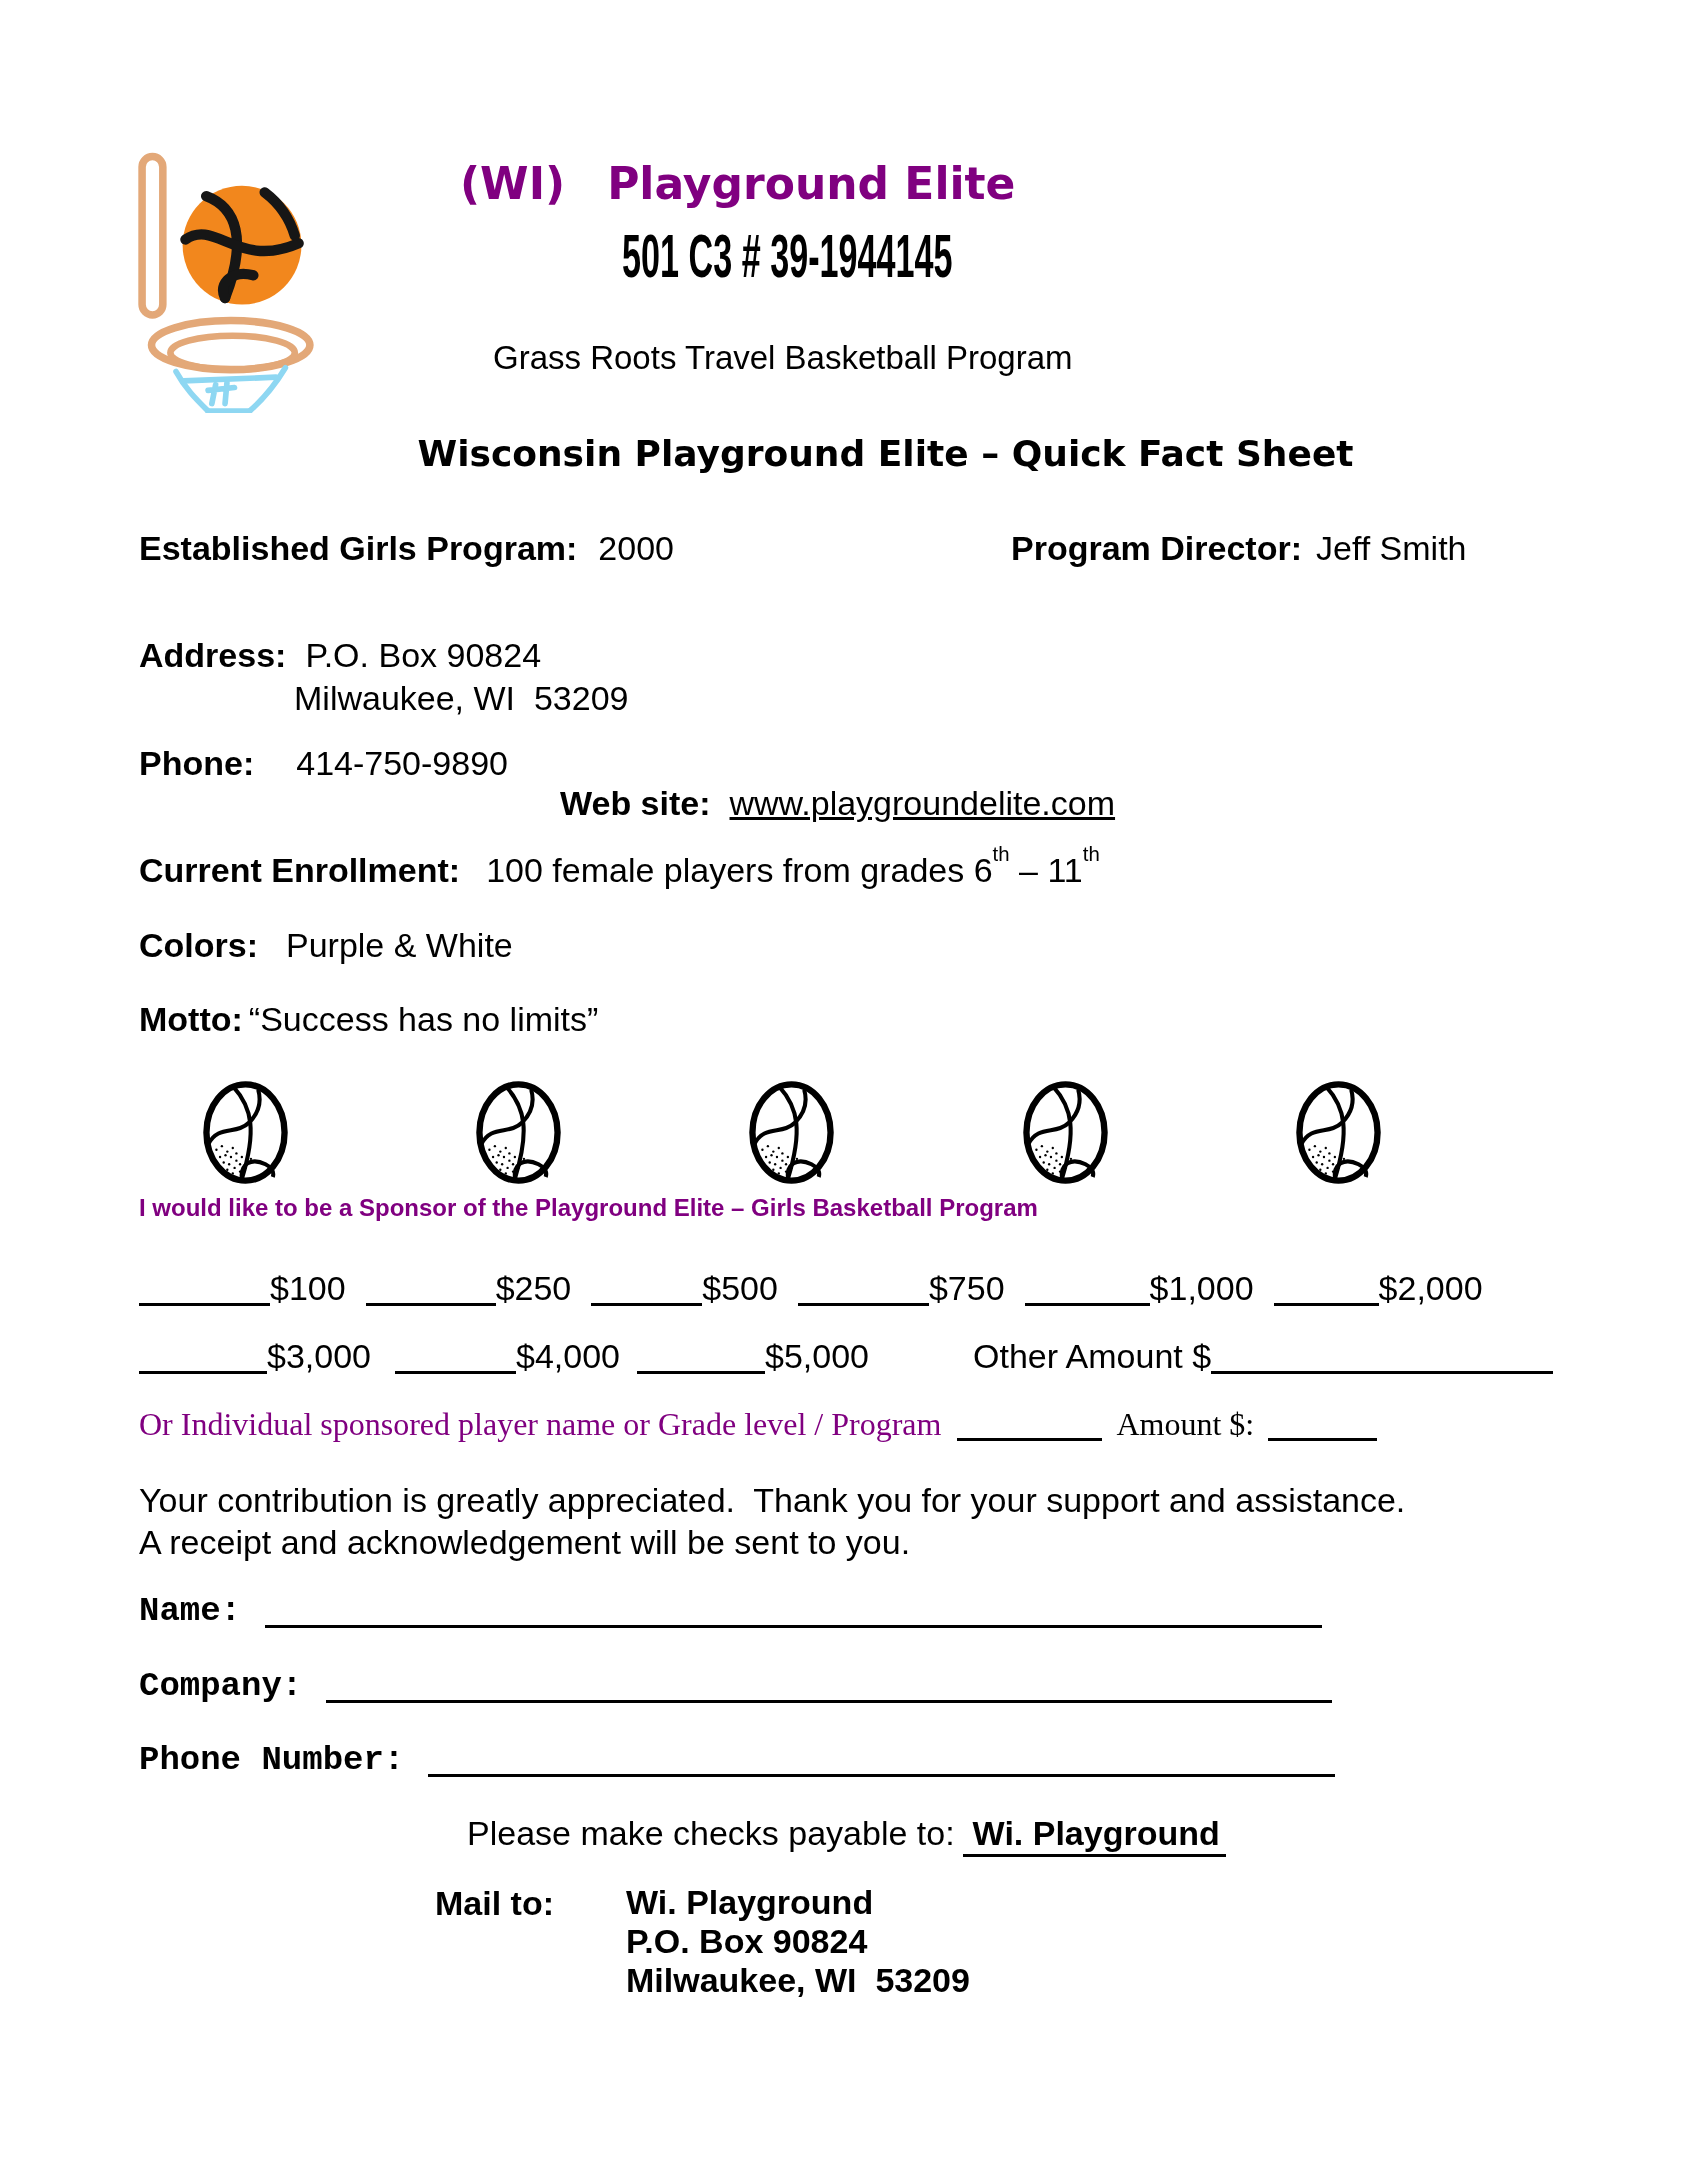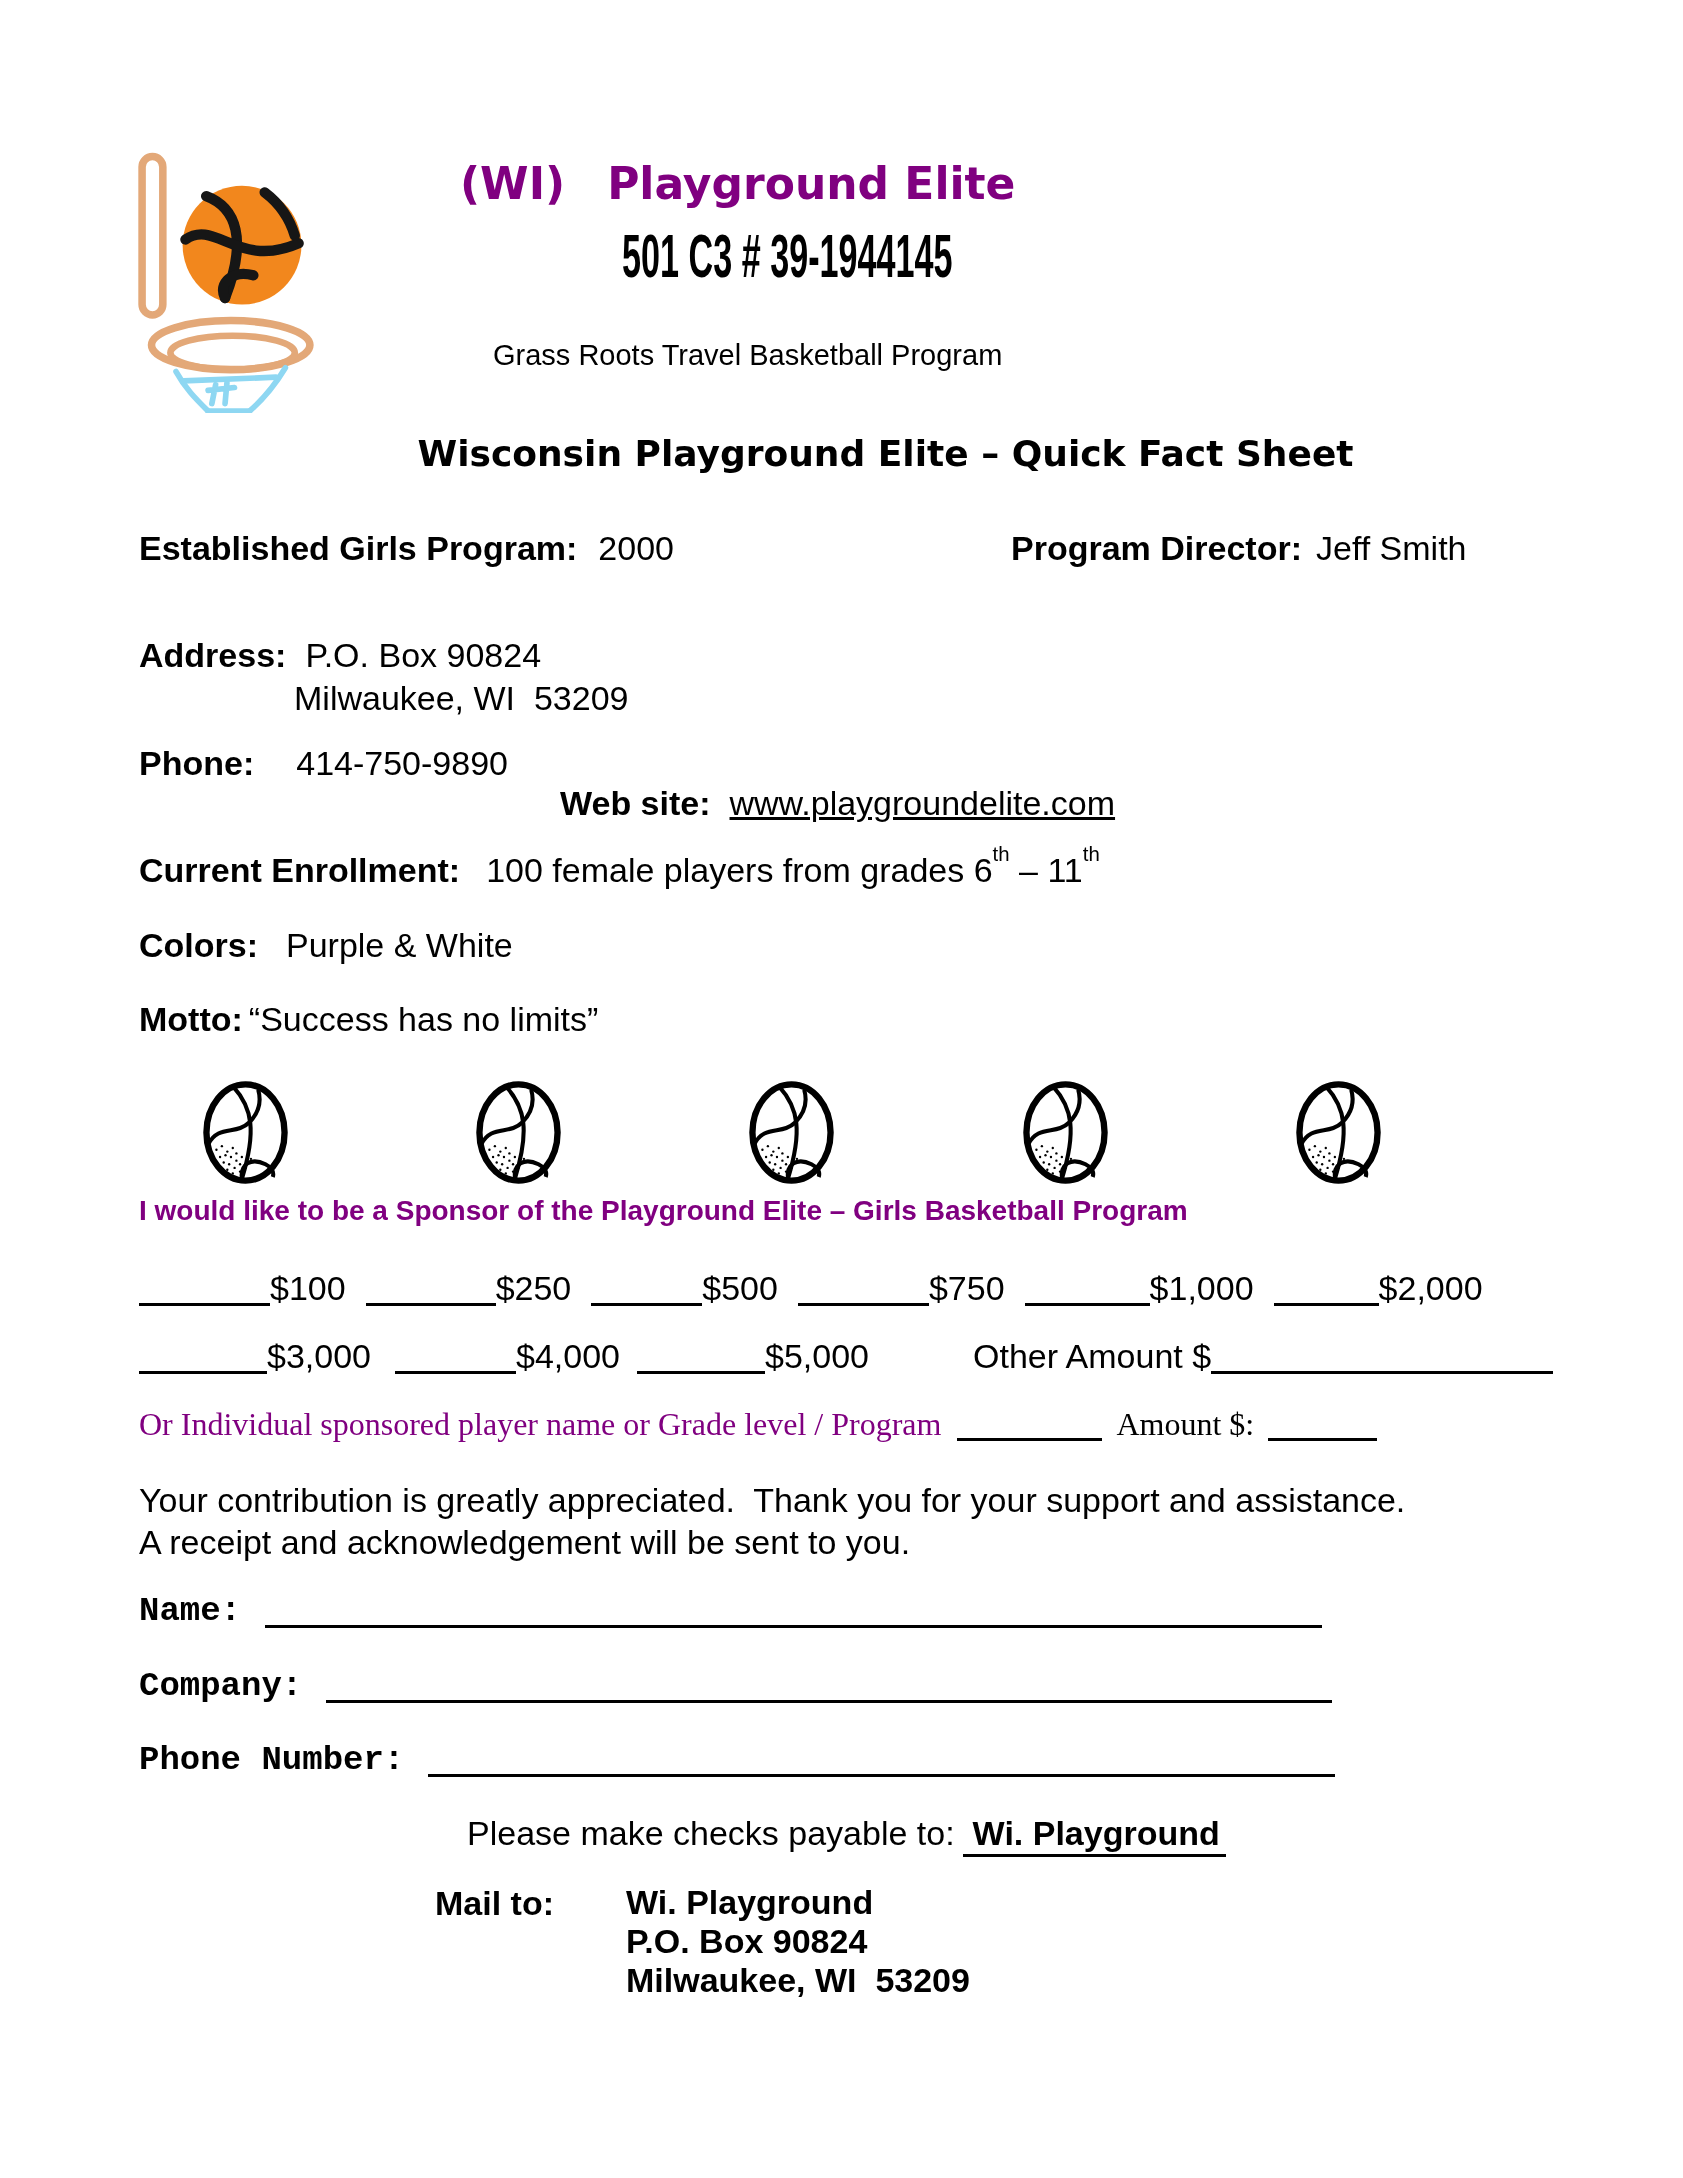--- a/index.html
+++ b/index.html
@@ -11,21 +11,21 @@
   [data-bind]{white-space:pre-wrap;}
   .b{font-weight:700;}
   .comic{font-family:Liberation Serif, serif;}
   .purple{color:#800080;}
 
   
   .org-line{left:460px;top:158px;font-family:"DejaVu Sans",sans-serif;font-weight:700;font-size:44px;color:#800080;}
   .org-name{margin-left:42px;}
   .tax-line{left:622px;top:220px;font-weight:700;font-size:61px;letter-spacing:0px;}
   .tax-inner{display:inline-block;transform:scaleX(0.56);transform-origin:0 50%;}
-  .subtitle{left:493px;top:338px;font-size:29px;}
+  .subtitle{left:493px;top:338px;font-size:33px;}
   .page-title{left:8px;width:100%;top:432px;text-align:center;font-family:"DejaVu Sans",sans-serif;font-weight:700;font-size:36px;padding-left:36px;}
 
   
   .val{font-weight:400;}
   .blank{display:inline-block;border-bottom:3px solid #000;vertical-align:-6px;height:0;}
 
   
   .amt{display:inline-block;}
   .a-row .amt{margin-right:20px;}
   .a-row .amt:last-child{margin-right:0;}
@@ -153,21 +153,21 @@
   <svg class="bball" style="left:744px;top:1077px" viewBox="0 0 96 112" width="95" height="111">
       <use href="#bb"></use>
     </svg>
   <svg class="bball" style="left:1018px;top:1077px" viewBox="0 0 96 112" width="95" height="111">
       <use href="#bb"></use>
     </svg>
   <svg class="bball" style="left:1291px;top:1077px" viewBox="0 0 96 112" width="95" height="111">
       <use href="#bb"></use>
     </svg>
 
-  <div class="abs purple b" style="left:139px;top:1194px;font-size:28px" data-bind="sponsor.headline">I would like to be a Sponsor of the Playground Elite – Girls Basketball Program</div>
+  <div class="abs purple b" style="left:139px;top:1194px;font-size:24px" data-bind="sponsor.headline">I would like to be a Sponsor of the Playground Elite – Girls Basketball Program</div>
 
   <div class="abs a-row" style="left:139px;top:1268px">
     <span class="blank" style="width:131px"></span><span class="amt" data-bind="sponsor.amounts_row1.0">$100</span><span class="blank" style="width:130px"></span><span class="amt" data-bind="sponsor.amounts_row1.1">$250</span><span class="blank" style="width:111px"></span><span class="amt" data-bind="sponsor.amounts_row1.2">$500</span><span class="blank" style="width:131px"></span><span class="amt" data-bind="sponsor.amounts_row1.3">$750</span><span class="blank" style="width:125px"></span><span class="amt" data-bind="sponsor.amounts_row1.4">$1,000</span><span class="blank" style="width:105px"></span><span class="amt" data-bind="sponsor.amounts_row1.5">$2,000</span>
   </div>
 
   <div class="abs a-row" style="left:139px;top:1336px">
     <span class="blank" style="width:128px"></span><span class="amt" style="margin-right:24px" data-bind="sponsor.amounts_row2.0">$3,000</span><span class="blank" style="width:121px"></span><span class="amt" style="margin-right:17px" data-bind="sponsor.amounts_row2.1">$4,000</span><span class="blank" style="width:128px"></span><span class="amt" data-bind="sponsor.amounts_row2.2">$5,000</span><span style="margin-left:84px" data-bind="sponsor.other_amount_label">Other Amount $</span><span class="blank" style="width:342px"></span>
   </div>
 
   <div class="abs comic" style="left:139px;top:1405px;font-size:32px">

